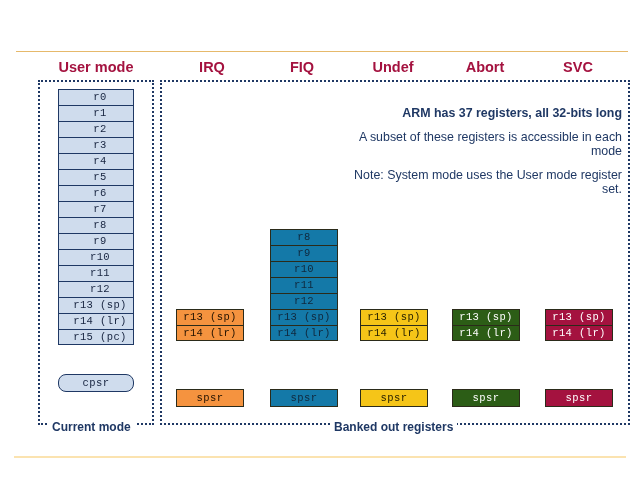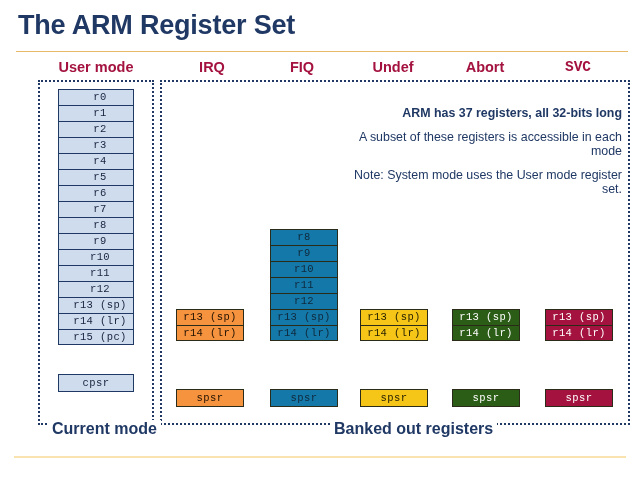--- a/index.html
+++ b/index.html
@@ -42,21 +42,21 @@
     position:absolute;
     border:2px dotted #1f3864;
     box-sizing:border-box;
     background:transparent;
   }
   #user-frame{left:38px;top:80px;width:116px;height:345px;}
   #banked-frame{left:160px;top:80px;width:470px;height:345px;}
 
   .frame-caption{
     position:absolute;
-    font-size:16px;font-weight:bold;color:#1f3864;
+    font-size:12px;font-weight:bold;color:#1f3864;
     background:#ffffff;
     padding:0 4px;
     white-space:nowrap;
   }
   #caption-current{left:48px;top:420px;}
   #caption-banked{left:310px;top:420px;margin-left:20px;}
 
   
   .stack{position:absolute;box-sizing:border-box;}
   .reg{
@@ -108,30 +108,29 @@
     text-align:right;
   }
   .info p{margin:0 0 10px 0;font-size:12.4px;line-height:14px;}
   .info p.b{font-weight:bold;}
 </style>
 </head>
 <body>
 
 <div id="slide">
 
-  <div class="title">The ARM Register Set</div>
   <div class="rule-top"></div>
 
   <div id="headers-layer">
       <div class="col-head" style="left: 43px; width: 106px;">User mode</div>
       <div class="col-head" style="left: 178px; width: 68px;">IRQ</div>
       <div class="col-head" style="left: 268px; width: 68px;">FIQ</div>
       <div class="col-head" style="left: 358px; width: 70px;">Undef</div>
       <div class="col-head" style="left: 450px; width: 70px;">Abort</div>
-      <div class="col-head" style="left: 543px; width: 70px; font-family: Liberation Mono, monospace;">SVC</div>
+      <div class="col-head" style="left: 543px; width: 70px;">SVC</div>
     </div>
 
   <div class="dash-box" id="user-frame"></div>
   <div class="dash-box" id="banked-frame"></div>
 
   <div class="frame-caption" id="caption-current">Current mode</div>
   <div class="frame-caption" id="caption-banked">Banked out registers</div>
 
   <div class="stack user" id="user-stack" style="left: 58px; top: 89px; width: 76px;">
       <div class="reg">r0</div>
@@ -144,21 +143,21 @@
       <div class="reg">r7</div>
       <div class="reg">r8</div>
       <div class="reg">r9</div>
       <div class="reg">r10</div>
       <div class="reg">r11</div>
       <div class="reg">r12</div>
       <div class="reg">r13 (sp)</div>
       <div class="reg">r14 (lr)</div>
       <div class="reg">r15 (pc)</div>
     </div>
-  <div class="cpsr-box" id="user-cpsr" style="left: 58px; top: 374px; width: 76px;">cpsr</div>
+  <div class="cpsr-box" id="user-cpsr" style="left: 58px; top: 374px; width: 76px; border-radius: 8px;">cpsr</div>
 
   <div id="banked-layer">
       <div class="stack bank" style="left: 176px; top: 309px; width: 68px;">
         <div class="reg" style="background: rgb(245, 147, 63); color: rgb(35, 18, 0);">r13 (sp)</div>
         <div class="reg" style="background: rgb(245, 147, 63); color: rgb(35, 18, 0);">r14 (lr)</div>
       </div>
       <div class="spsr" style="left: 176px; top: 389px; width: 68px; background: rgb(245, 147, 63); color: rgb(35, 18, 0);">spsr</div>
       <div class="stack bank" style="left: 270px; top: 229px; width: 68px;">
         <div class="reg" style="background: rgb(20, 121, 168); color: rgb(16, 40, 61);">r8</div>
         <div class="reg" style="background: rgb(20, 121, 168); color: rgb(16, 40, 61);">r9</div>

